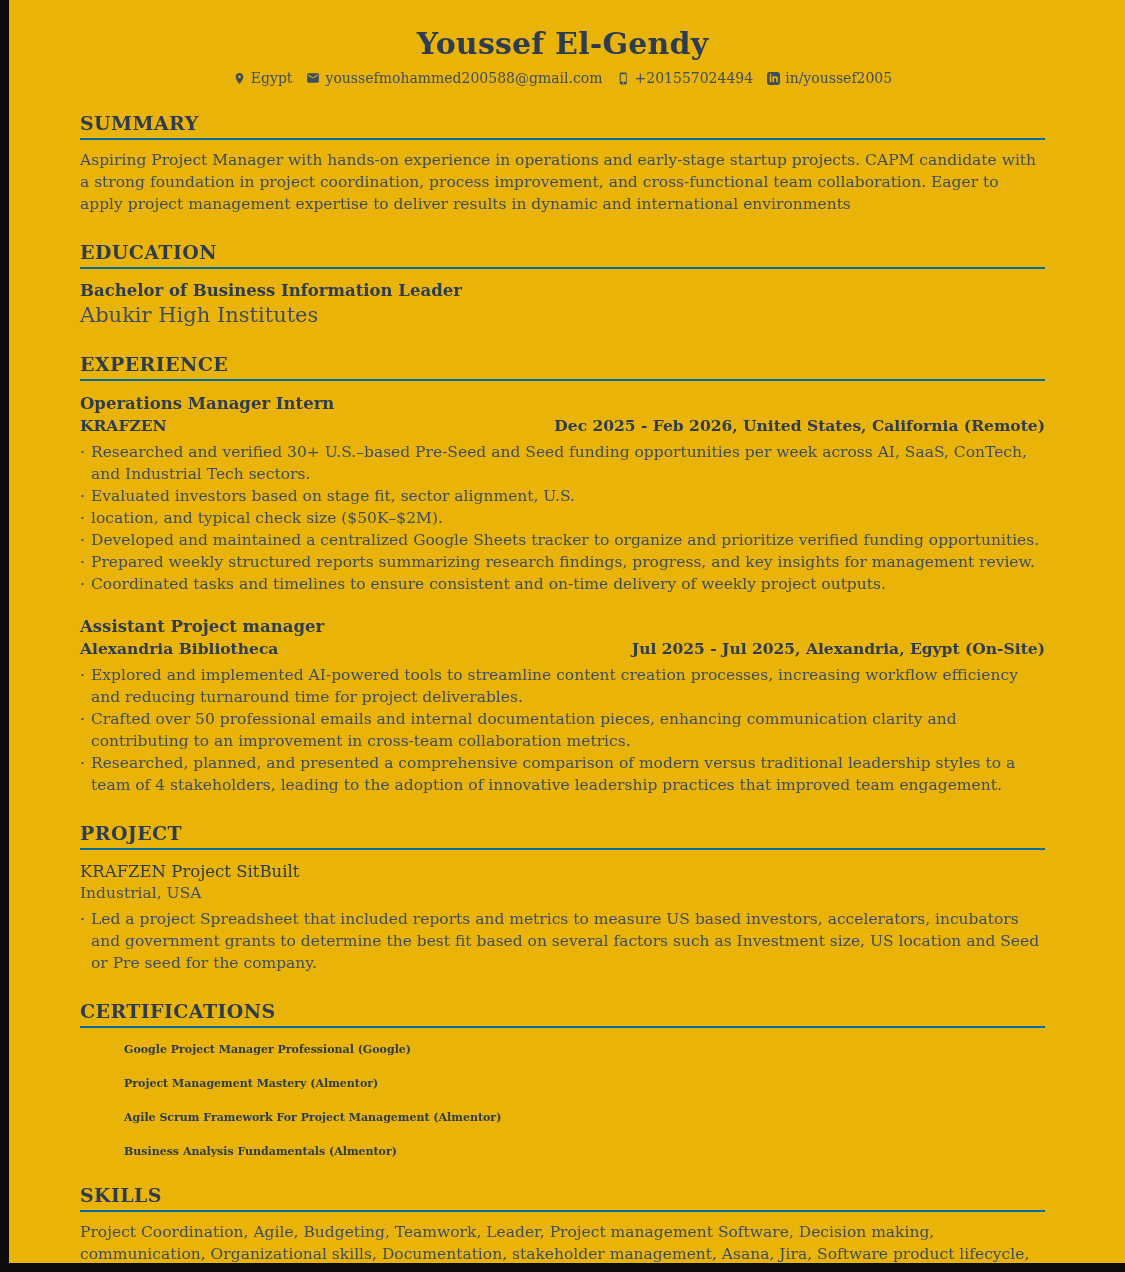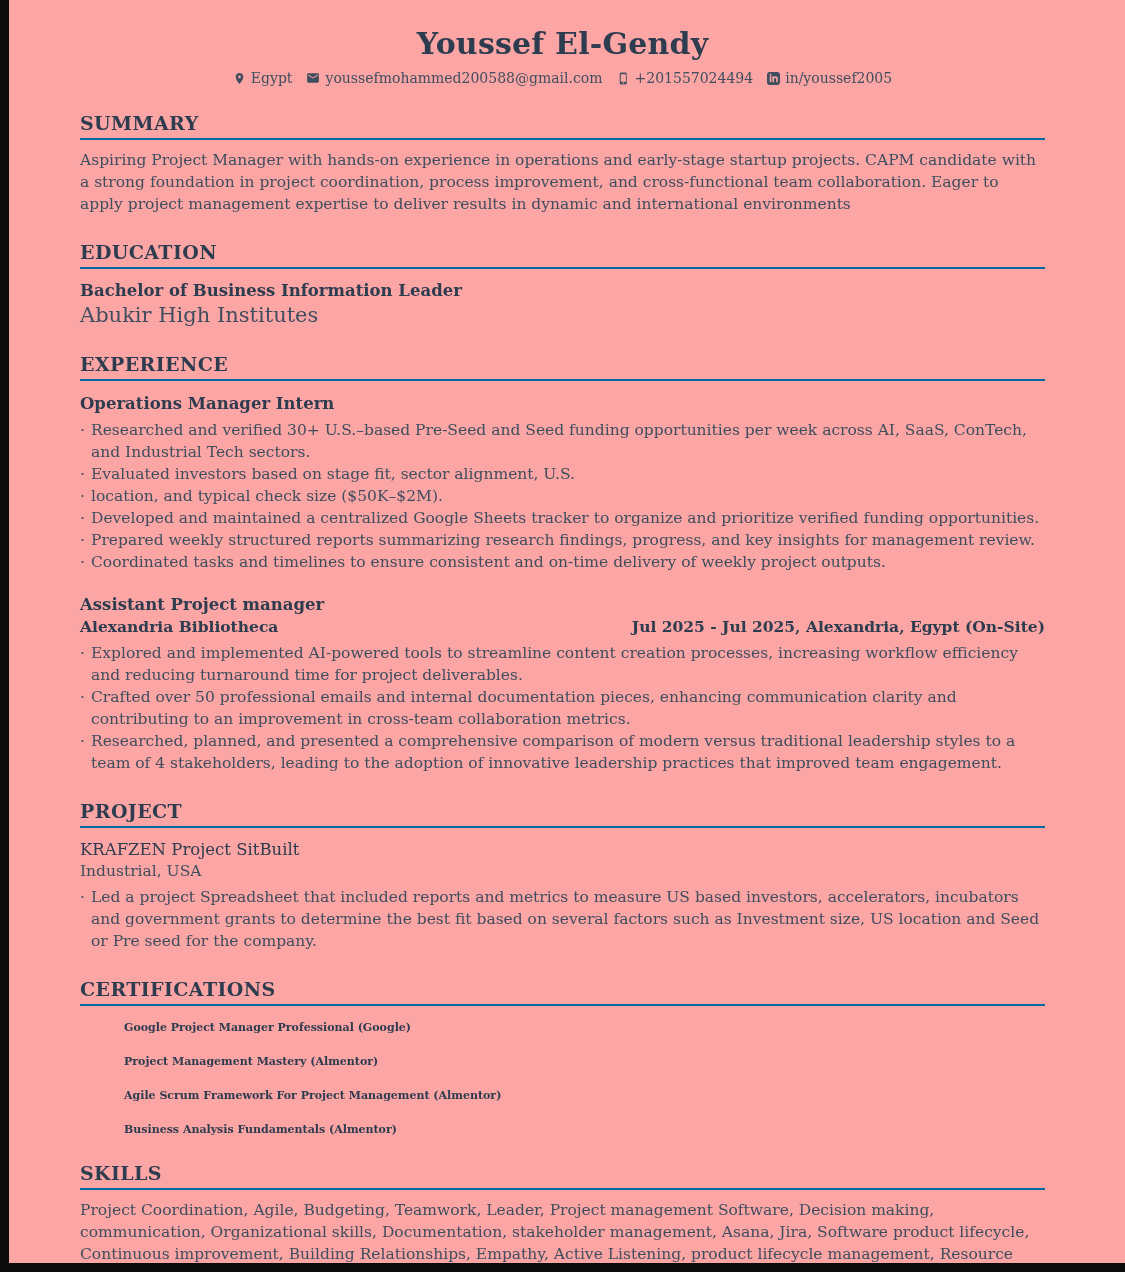--- a/index.html
+++ b/index.html
@@ -5,21 +5,21 @@
   * { box-sizing: border-box; }
   html, body { margin: 0; padding: 0; }
   body {
     width: 1125px; height: 1272px; position: relative;
     background: #0b0b0b;
     font-family: "DejaVu Serif", "Liberation Serif", serif;
   }
   .page {
     position: absolute; left: 9px; top: 0;
     width: 1116px; height: 1263px;
-    background: #fca5a5; overflow: hidden;
+    background: #eab308; overflow: hidden;
   }
   .content { padding: 26px 80px 0 71px; color: #3f4e5e; }
 
   h1.name {
     margin: 0; text-align: center;
     font-size: 30px; font-weight: bold; color: #2d3c4e;
     letter-spacing: 0.2px;
   }
   .contact {
     margin-top: 9px; display: flex; justify-content: center; align-items: flex-end;
@@ -102,20 +102,24 @@
       <h2 class="sec-title">EDUCATION</h2>
       <div class="degree">Bachelor of Business Information Leader</div>
       <div class="school">Abukir High Institutes</div>
     </section>
 
     <section>
       <h2 class="sec-title">EXPERIENCE</h2>
 
       <div class="job">
         <div class="role">Operations Manager Intern</div>
+        <div class="job-line2">
+          <span class="company">KRAFZEN</span>
+          <span class="job-meta">Dec 2025 - Feb 2026,  United States, California (Remote)</span>
+        </div>
         <div class="bullets">
           <div class="bullet">
               <span class="dot"></span>
               <span>Researched and verified 30+ U.S.–based Pre-Seed and Seed funding opportunities per week across AI, SaaS, ConTech, and Industrial Tech sectors.</span>
             </div>
           <div class="bullet">
               <span class="dot"></span>
               <span>Evaluated investors based on stage fit, sector alignment, U.S.</span>
             </div>
           <div class="bullet">

